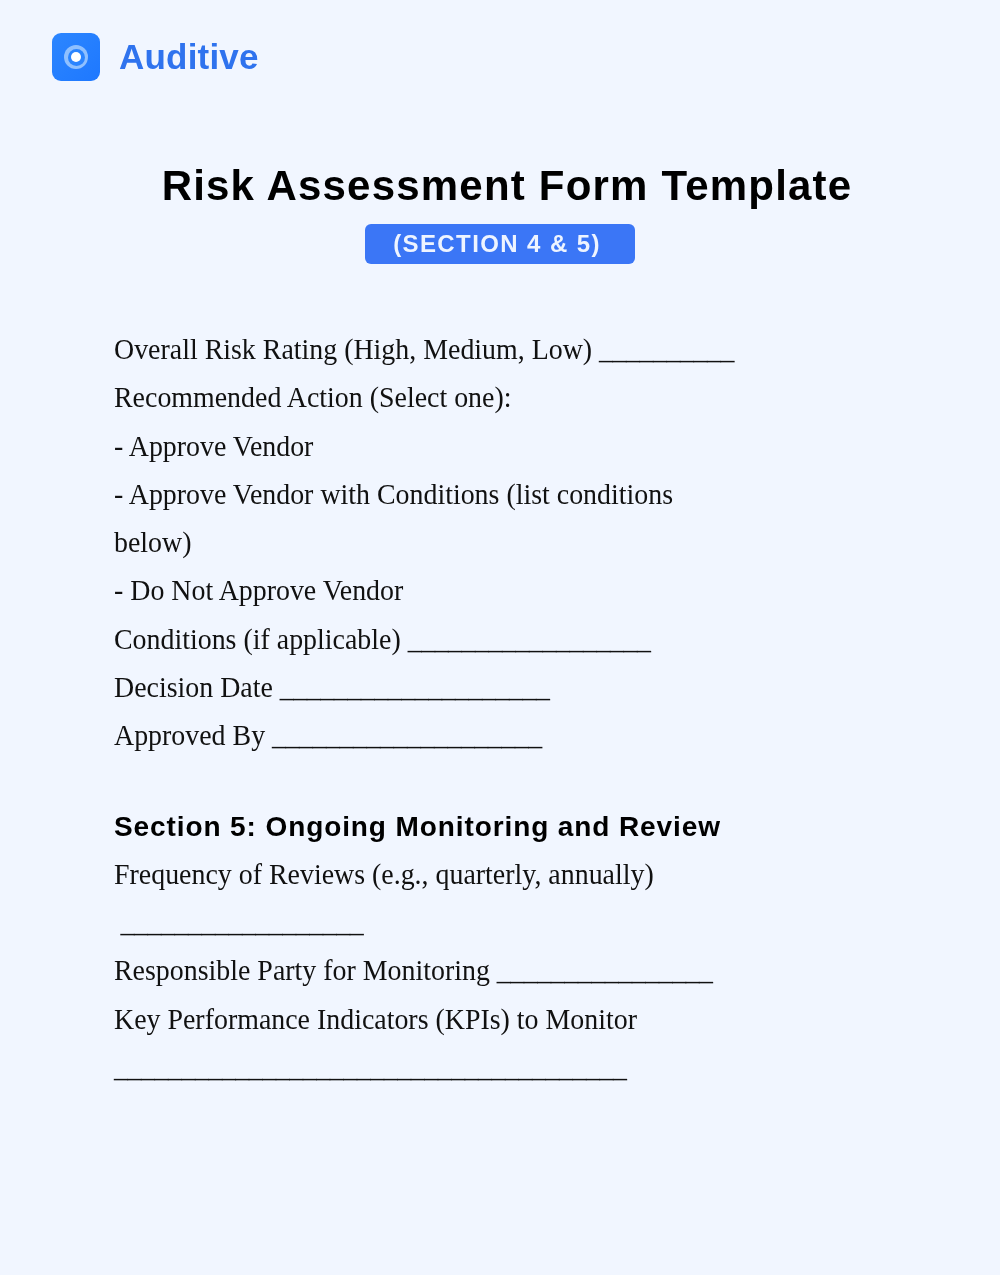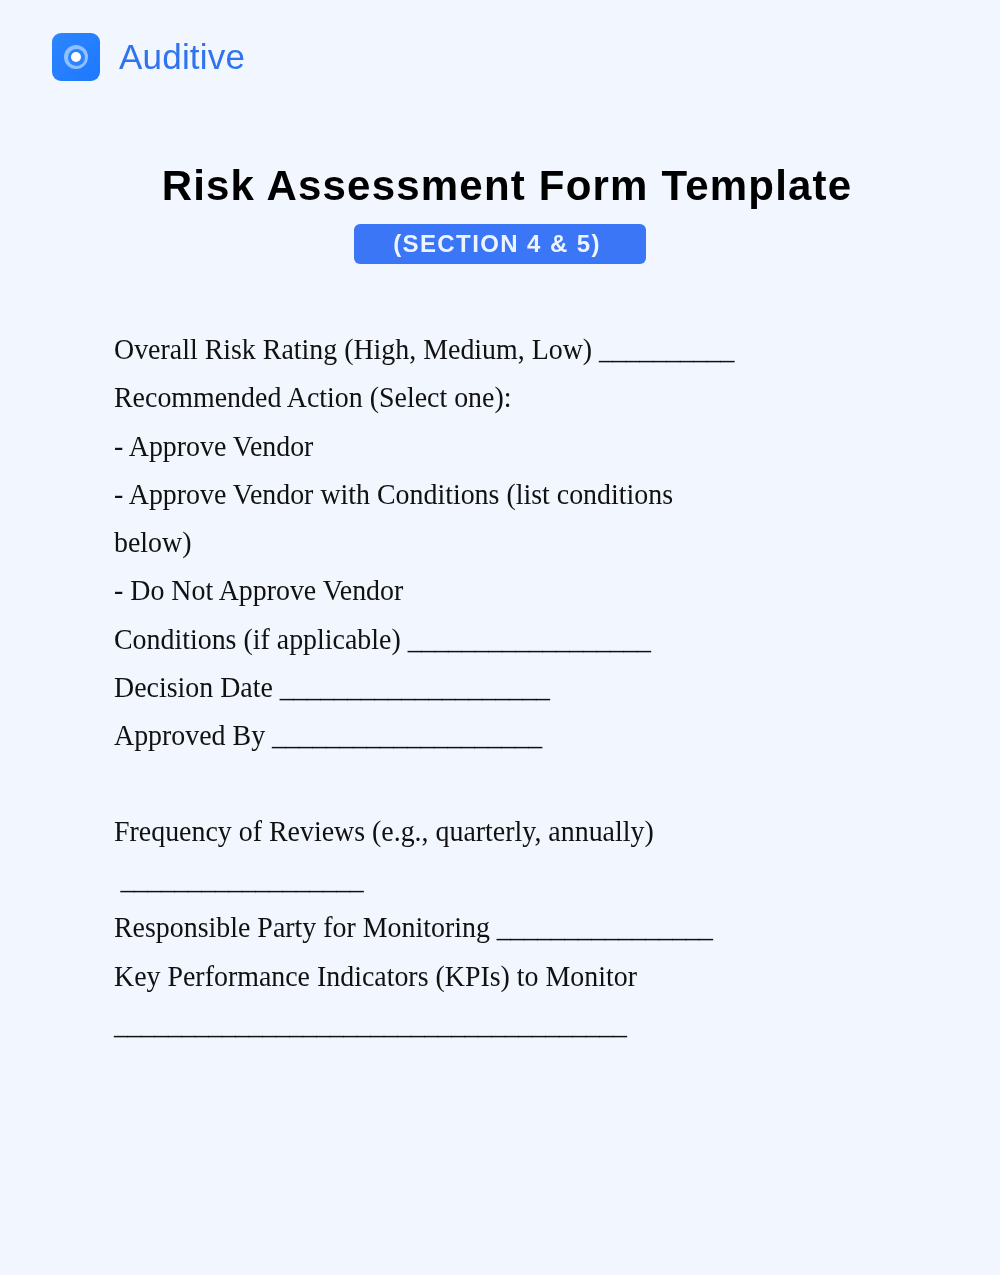--- a/index.html
+++ b/index.html
@@ -32,21 +32,21 @@
       background: #2a84ff;
       display: flex; align-items: center; justify-content: center;
     }
     .brand-logo .dot {
       width: 10px; height: 10px; border-radius: 50%; background: #ffffff;
     }
     .brand-name {
       margin-left: 19px;
       font-family: "Liberation Sans", sans-serif;
       font-size: 35px;
-      font-weight: 400;
+      font-weight: 700;
       color: #2f73ee;
       letter-spacing: 0.2px;
     }
     .title {
       position: absolute;
       left: 0; right: 0; top: 162px;
       text-align: center;
       font-family: "Liberation Sans", sans-serif;
       font-weight: 700;
       font-size: 42px;
@@ -62,21 +62,21 @@
       background: #3b76f6;
       color: #eef4ff;
       border-radius: 6px;
       font-family: "Liberation Sans", sans-serif;
       font-weight: 700;
       font-size: 24px;
       letter-spacing: 1.4px;
       height: 40px;
       line-height: 40px;
       padding: 0 18px 0 12px;
-      width: 292px;
+      width: 270px;
       text-align: center;
     }
     .content {
       position: absolute;
       left: 114px; top: 325px;
       width: 760px;
     }
     .section-heading {
       font-family: "Liberation Sans", sans-serif;
       font-weight: 700;
@@ -129,19 +129,20 @@
     <div class="line"><span>below)</span></div>
     <div class="line"><span>- Do Not Approve Vendor</span></div>
     <div class="line"><span>Conditions (if applicable)</span> <span class="blank">__________________</span></div>
     <div class="line"><span>Decision Date</span> <span class="blank">____________________</span></div>
     <div class="line"><span>Approved By</span> <span class="blank">____________________</span></div>
   </div>
 
   <div class="gap-section"></div>
 
   <div>
+    <h2 class="section-heading">Section 5: Ongoing Monitoring and Review</h2>
     <div class="line"><span>Frequency of Reviews (e.g., quarterly, annually)</span></div>
     <div class="line"><span class="blank"> __________________</span></div>
     <div class="line"><span>Responsible Party for Monitoring</span> <span class="blank">________________</span></div>
     <div class="line"><span>Key Performance Indicators (KPIs) to Monitor</span></div>
     <div class="line"><span class="blank">______________________________________</span></div>
   </div>
 </div>
 
 </body></html>

